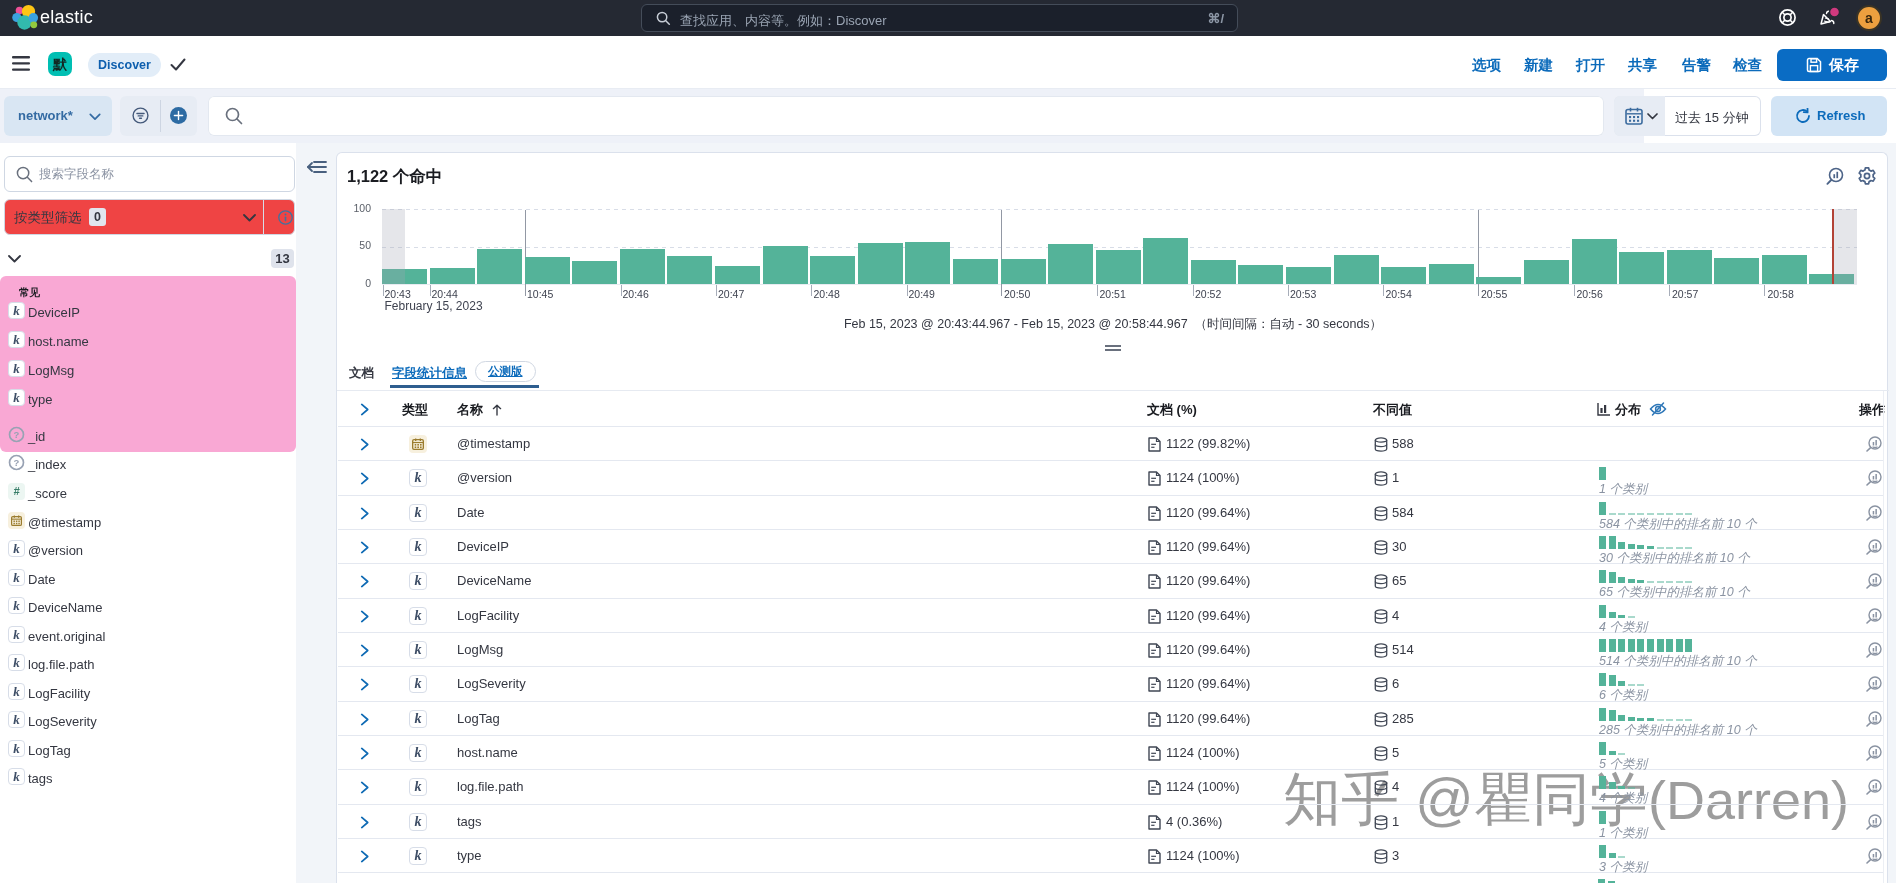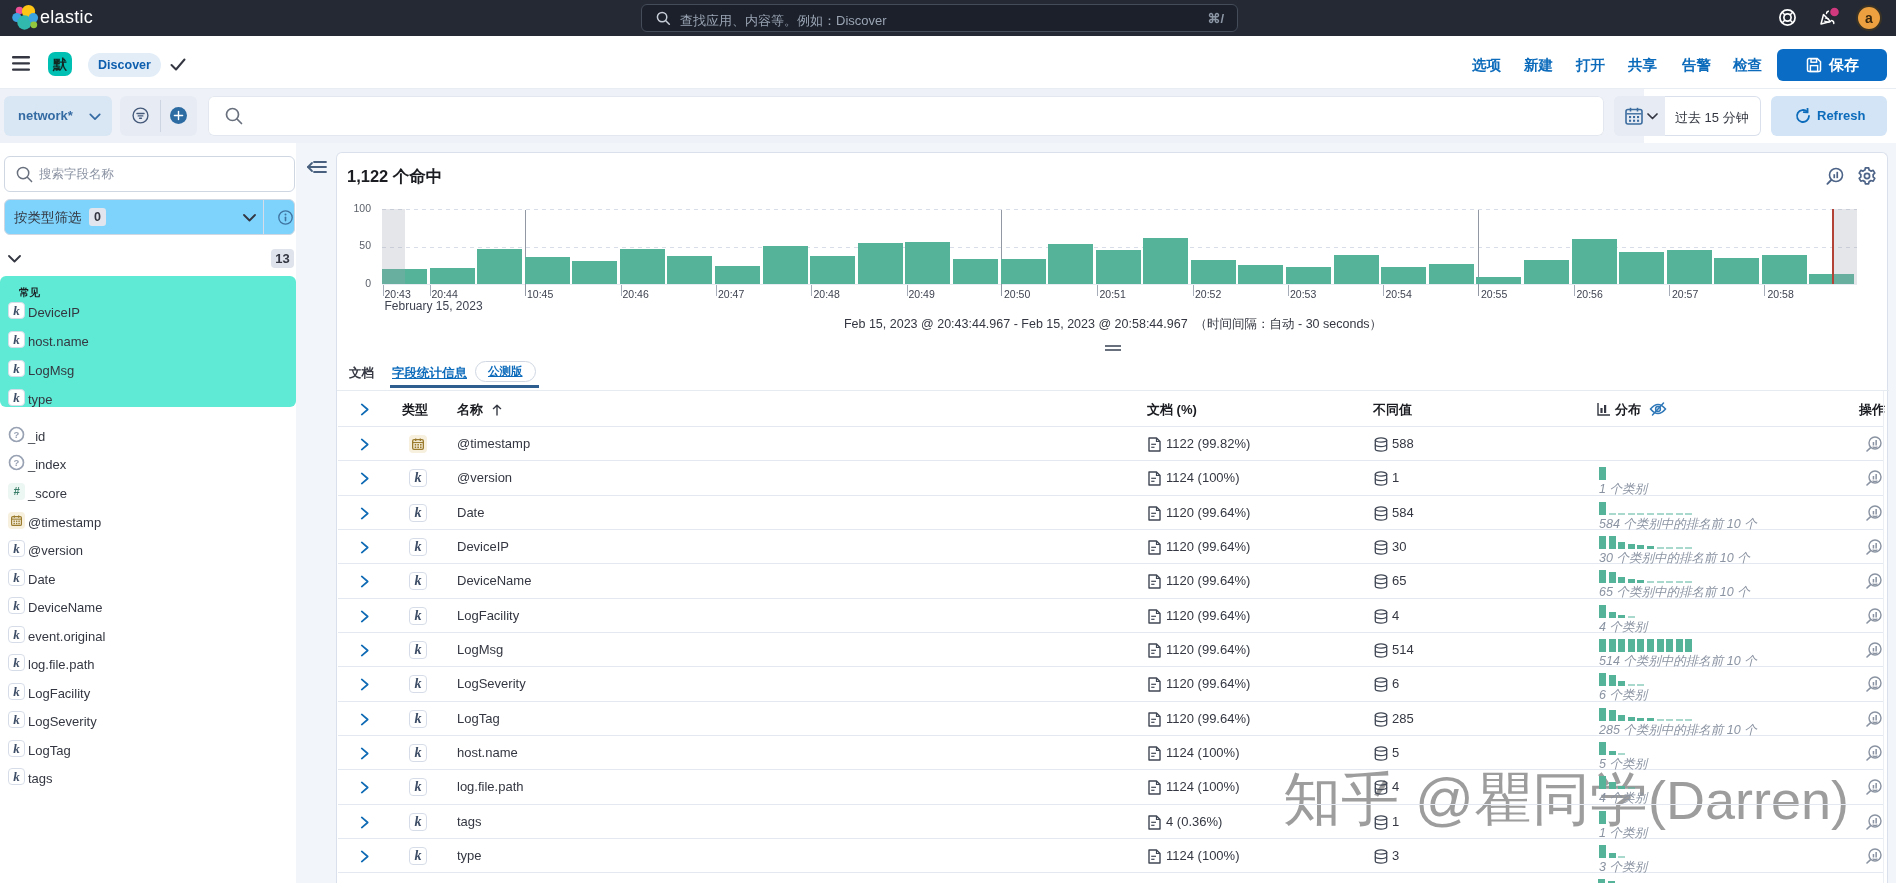--- a/index.html
+++ b/index.html
@@ -36,28 +36,28 @@
   #refresh span { position:absolute; left:46px; top:12px; font-size:13px; font-weight:bold; color:#0c6bbb; }
 
   
   #content { position:absolute; left:0; top:143px; width:1896px; height:740px; background:#f2f5f9; }
   #sidebar { position:absolute; left:0; top:0; width:296px; height:740px; background:#fff; }
   #mainpanel { position:absolute; left:336px; top:9px; width:1552px; height:731px; background:#fff; border:1px solid #dbe1ec; border-bottom:none; border-radius:6px 6px 0 0; }
 
   
   #sb-search { position:absolute; left:4px; top:13px; width:291px; height:36px; border:1px solid #cfd7e3; border-radius:6px; background:#fff; }
   #sb-search .ph { position:absolute; left:34px; top:9px; font-size:12.5px; color:#8b93a3; }
-  #sb-filter { position:absolute; left:4px; top:56px; width:291px; height:36px; border:1px solid #cfd7e3; border-radius:6px; background:#7dd3fc; }
+  #sb-filter { position:absolute; left:4px; top:56px; width:291px; height:36px; border:1px solid #cfd7e3; border-radius:6px; background:#ef4444; }
   #sb-filter .lab { position:absolute; left:9px; top:9px; font-size:13.5px; font-weight:500; color:#343741; }
   #sb-filter .zero { position:absolute; left:84px; top:8px; width:17px; height:18px; background:#e1e5ee; border-radius:3px; font-size:12.5px; font-weight:bold; text-align:center; line-height:18px; color:#343741; }
   #sb-filter .div { position:absolute; left:258px; top:0; width:1px; height:34px; background:#d7dde8; }
   #avail { position:absolute; left:0px; top:103px; width:296px; height:28px; }
   #avail .lab { position:absolute; left:27px; top:6px; font-size:18px; font-weight:bold; color:#1a1c21;margin-top:23px; }
   #avail .cnt { position:absolute; left:271px; top:3px; width:23px; height:19px; background:#dfe3ec; border-radius:4px; font-size:13px; font-weight:bold; text-align:center; line-height:19px; color:#343741; }
-  #popular { position:absolute; left:0; top:133px; width:296px; height:131px; background:#5eead4; border-radius:6px; }
+  #popular { position:absolute; left:0; top:133px; width:296px; height:176px; background:#f9a8d4; border-radius:6px; }
   #popular .h { position:absolute; left:19px; top:10px; font-size:10.5px; font-weight:bold; color:#1a1c21; }
   .frow { position:absolute; left:0; width:296px; height:28px; }
   .frow .nm { position:absolute; left:28px; top:6px; font-size:13px; color:#343741; }
   .tok { position:absolute; left:8px; top:3px; width:17px; height:17px; border-radius:4px; }
   .tok-k { background:#fff; border:1px solid #d7dde8; }
   .tok-k i { display:block; font-family:"Liberation Serif", serif; font-style:italic; font-weight:bold; font-size:13px; color:#3e4e66; text-align:center; line-height:15px; }
   .tok-num { background:#ecf6f2; }
   .tok-num i { display:block; font-style:italic; font-weight:bold; font-size:11px; color:#377d68; text-align:center; line-height:17px; }
   .tok-date { background:#f7f0de; }
 

